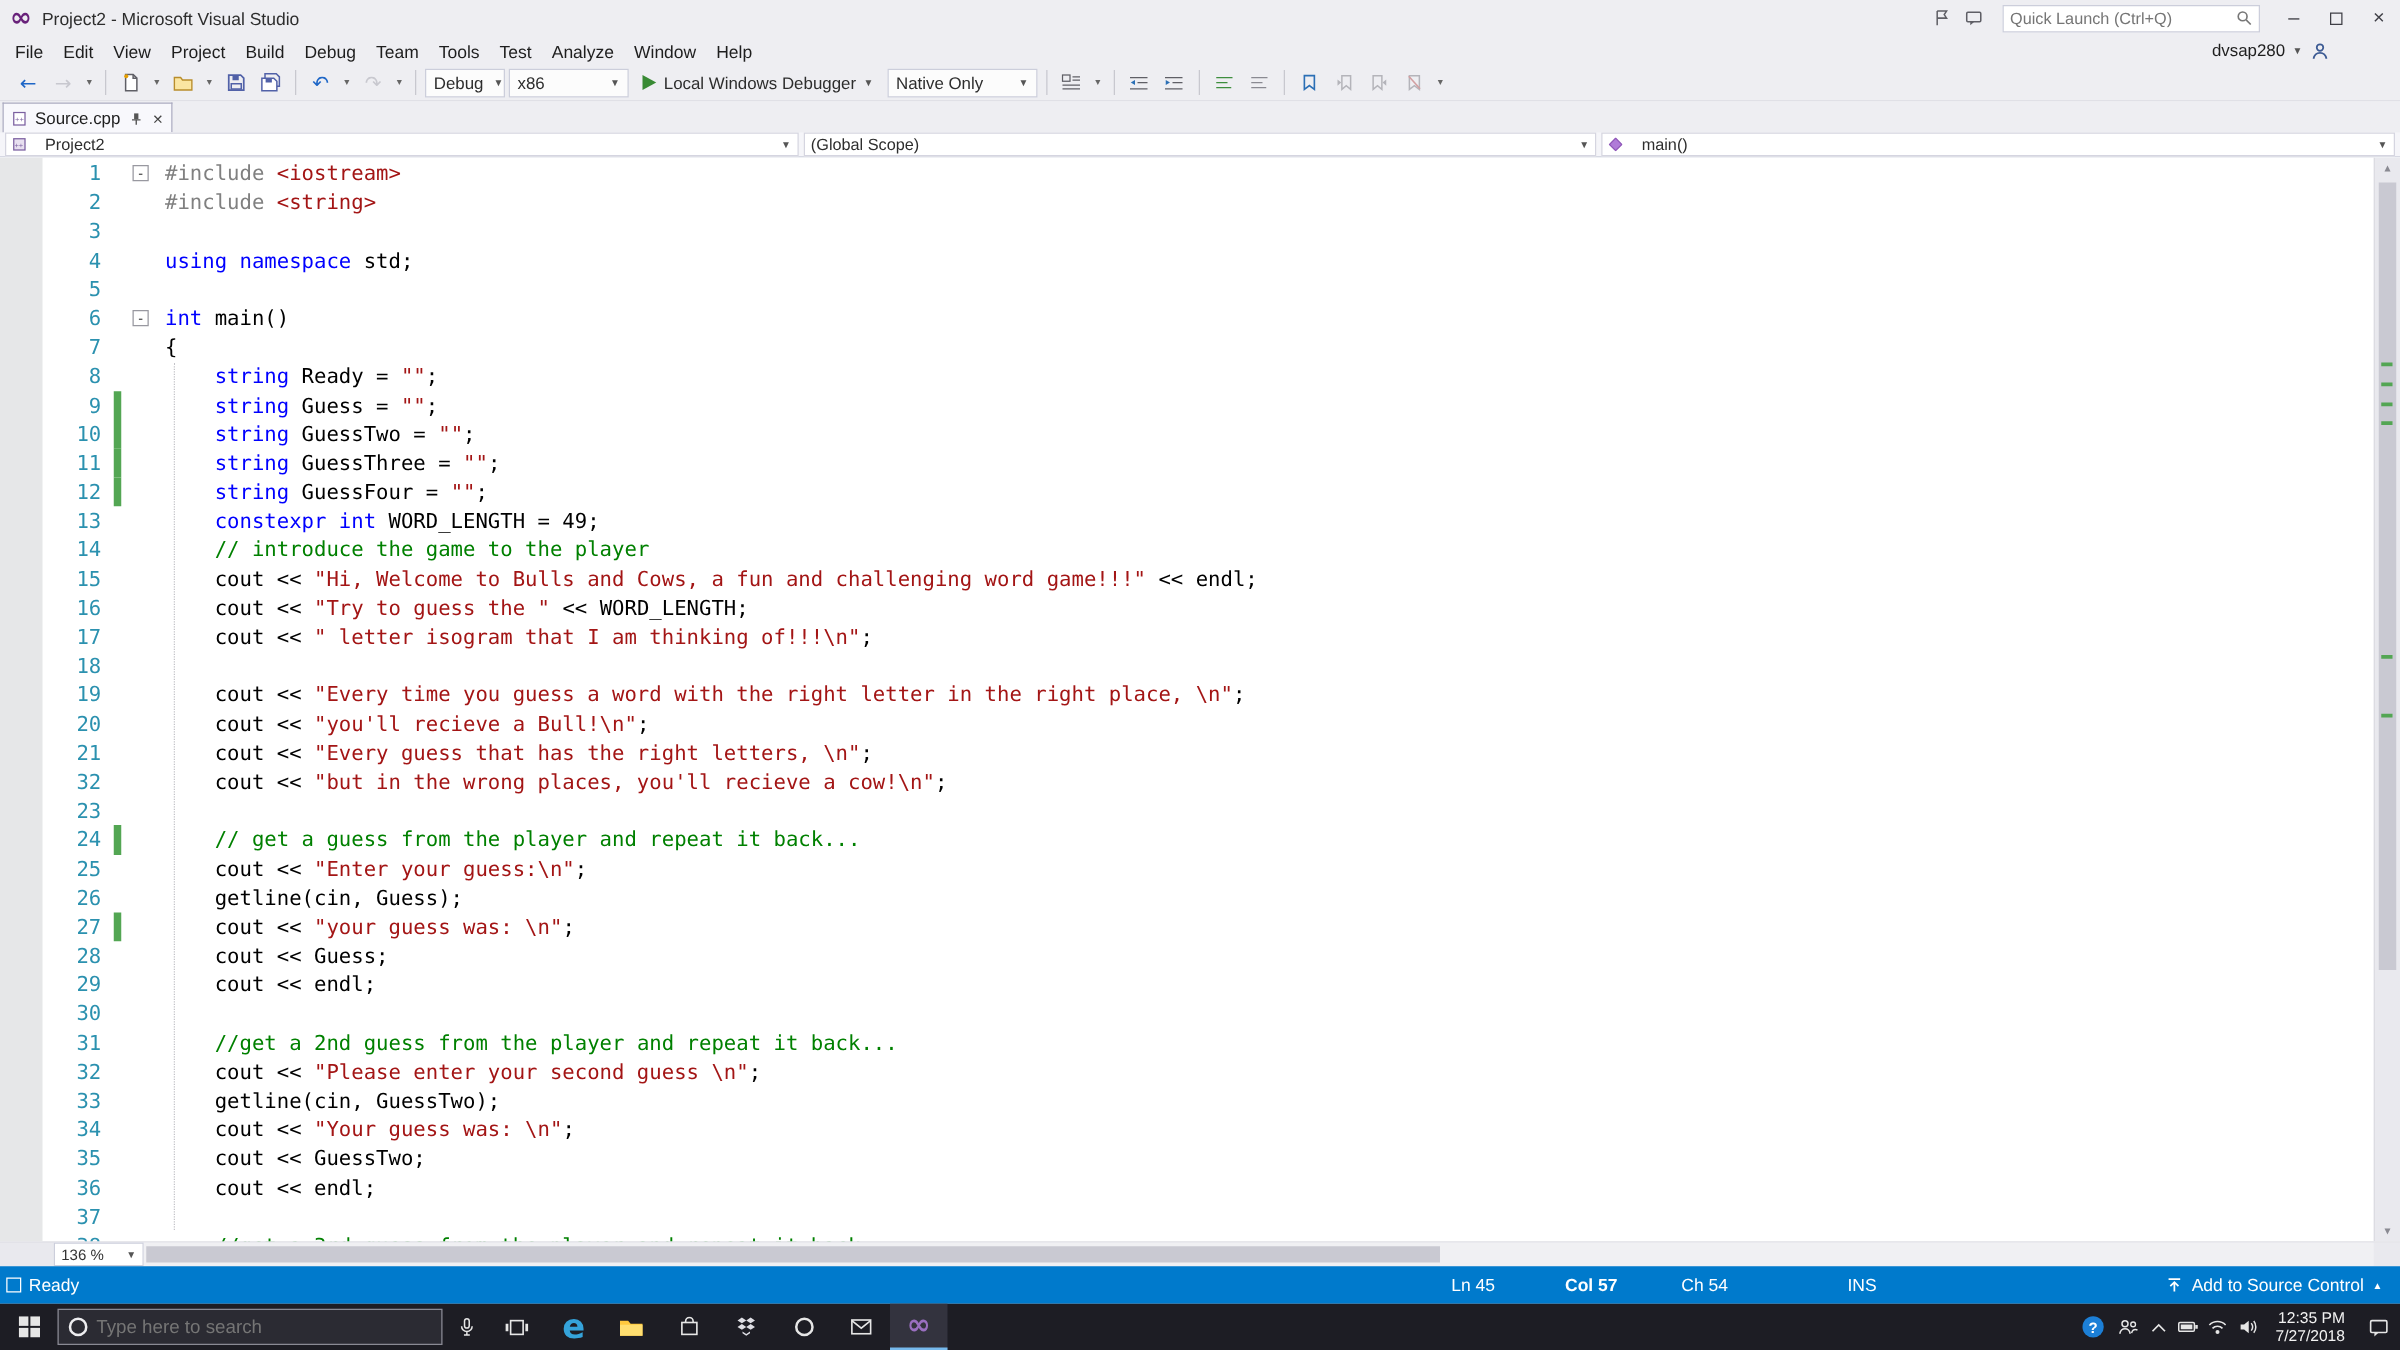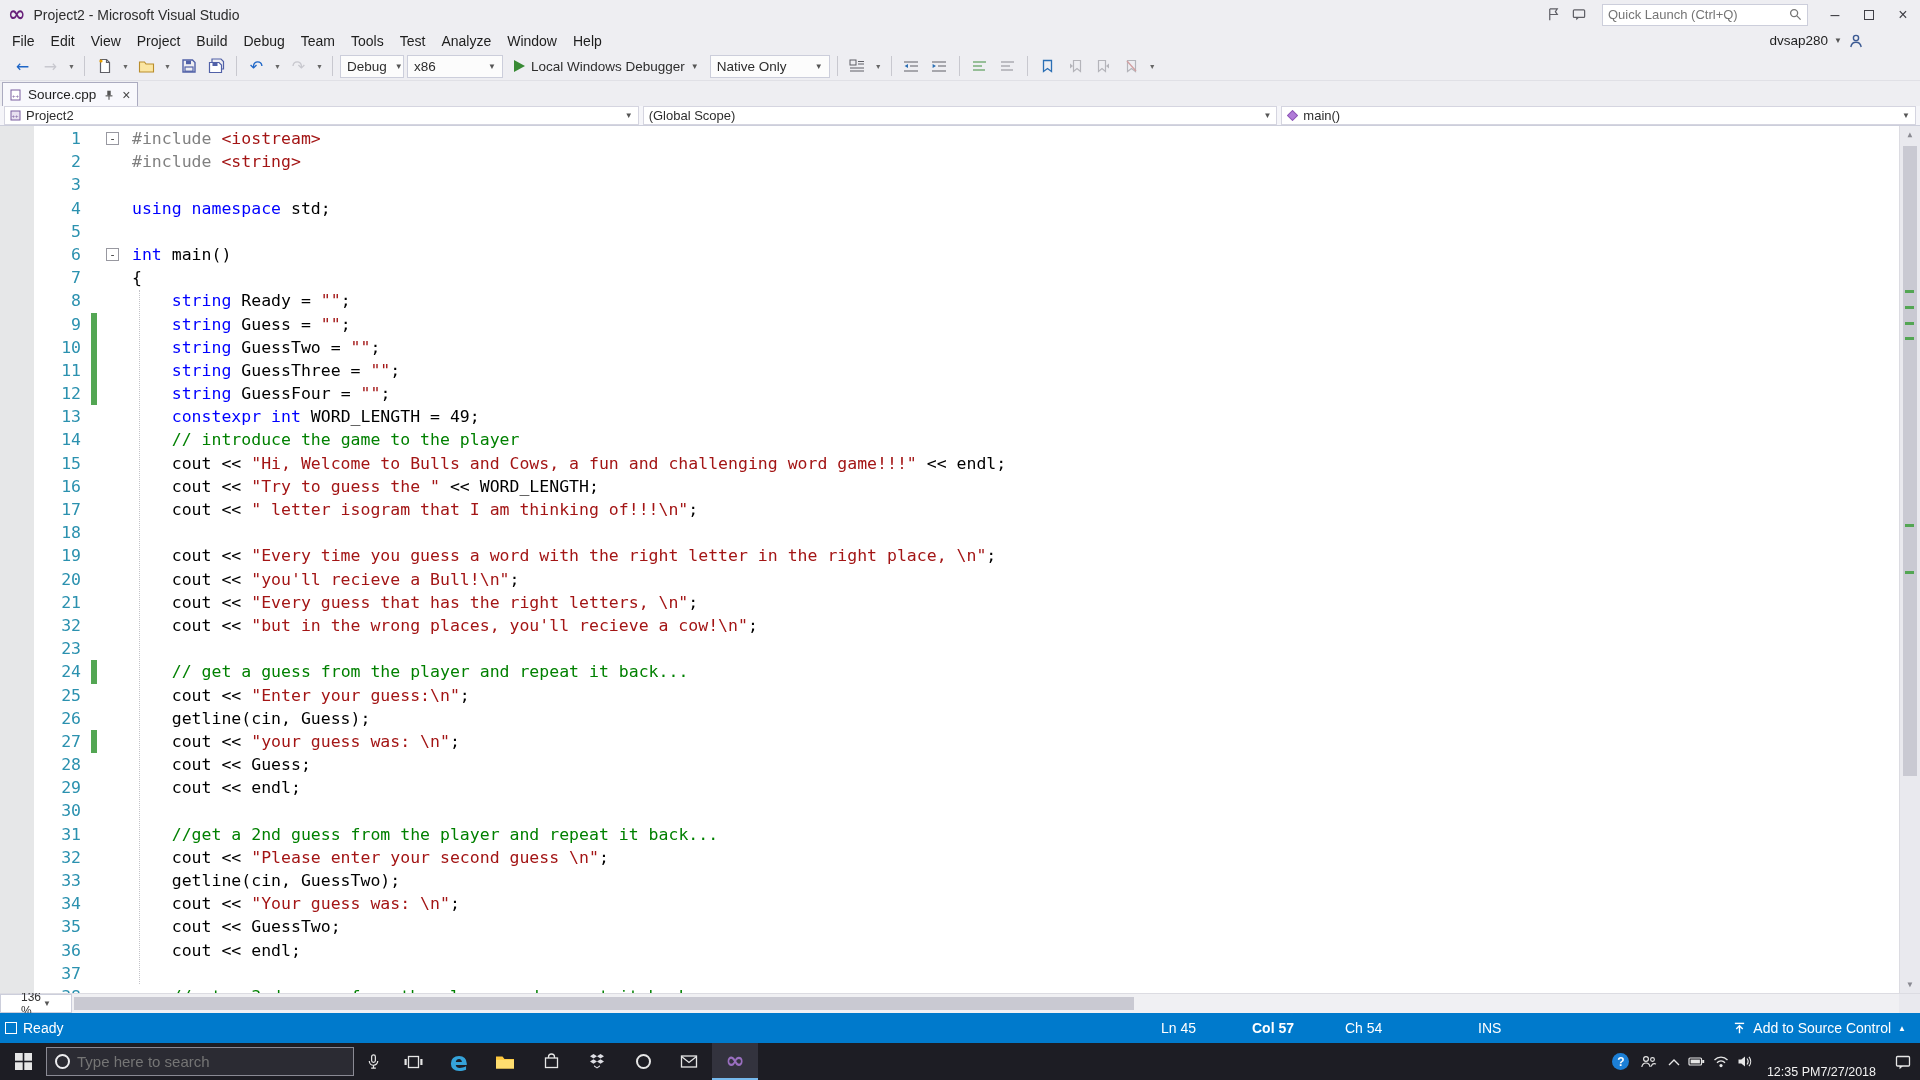--- a/index.html
+++ b/index.html
@@ -42,21 +42,21 @@
   .arrow-glyph{font-family:"DejaVu Sans",sans-serif;font-size:16px;color:#1E66C7;}
   .arrow-glyph.gray{color:#9B9BA5;}
 
   
   .tabrow{height:25px;background:#EEEEF2;display:flex;align-items:flex-end;padding-left:2px;flex:none;}
   .tab{height:24px;background:#F8F8FC;border:1px solid #ABABC0;border-bottom:none;display:flex;align-items:center;gap:7px;padding:0 7px;font-size:13.5px;color:#1E1E1E;}
   .tab-close{font-size:14px;color:#444;line-height:1;}
 
   
   .navrow{height:20px;background:#F5F5F9;display:flex;gap:4px;padding:0 4px;flex:none;border-bottom:1px solid #CCCEDB;}
-  .navcombo{flex:1;height:19px;background:#FFFFFF;border:1px solid #D5D5E0;display:flex;align-items:center;gap:5px;padding:0 5px;font-size:13px;color:#2D2D2D;}
+  .navcombo{flex:1;height:19px;background:#FFFFFF;border:1px solid #D5D5E0;display:flex;align-items:center;gap:15px;padding:0 5px;font-size:13px;color:#2D2D2D;}
   .navcombo .chev{margin-left:auto;}
   .mini-ico{width:11px;height:11px;display:inline-block;flex:none;}
 
   
   .editor{flex:1;background:#fff;position:relative;overflow:hidden;font-family:"DejaVu Sans Mono","Liberation Mono",monospace;}
   .glyph-margin{position:absolute;left:0;top:0;bottom:0;width:34px;background:#E6E7E8;}
   .code-lines{position:absolute;left:0;top:1px;right:21px;bottom:0;}
   .line{display:flex;height:23.2px;line-height:23.2px;font-size:16.5px;white-space:pre;}
   .ln{width:56px;margin-left:34px;text-align:right;padding-right:9px;color:var(--linenum);flex:none;}
   .chg{width:12px;flex:none;position:relative;}
@@ -69,41 +69,41 @@
   .indent-guide{position:absolute;width:0;border-left:1px dotted #C3C3C8;}
 
   .vscroll{position:absolute;right:0;top:0;bottom:0;width:21px;background:#E9E9EE;border-left:1px solid #DCDCE2;}
   .sb-arrow{height:17px;display:flex;align-items:center;justify-content:center;color:#8A8A92;font-size:8px;}
   .sb-arrow.bottom{position:absolute;bottom:0;left:0;right:0;}
   .sb-thumb{position:absolute;left:3px;right:3px;top:20px;height:630px;background:#C9C9D2;}
   .sbtick{position:absolute;left:5px;width:9px;height:3px;background:var(--changebar);}
 
   
   .zoomrow{height:20px;background:#E9E9EE;display:flex;align-items:stretch;flex:none;border-top:1px solid #DCDCE2;}
-  .zoom{width:72px;background:#FFF;border:1px solid #CCCEDB;display:flex;align-items:center;justify-content:space-between;padding:0 20px;font-size:12px;color:#333;font-family:"Liberation Sans",sans-serif;}
+  .zoom{width:72px;background:#FFF;border:1px solid #CCCEDB;display:flex;align-items:center;justify-content:space-between;padding:0 5px;font-size:12px;color:#333;font-family:"Liberation Sans",sans-serif;margin-left:43px;}
   .hscroll{flex:1;position:relative;background:#F0F0F3;}
   .hthumb{position:absolute;left:2px;top:3px;bottom:3px;width:58%;background:#C9C9D2;}
   .sb-corner{width:21px;background:#E9E9EE;}
 
   
   .statusbar{height:30px;background:var(--accent);color:#fff;display:flex;align-items:center;position:relative;font-size:14px;flex:none;}
   .sb-item{position:absolute;top:0;height:30px;display:flex;align-items:center;}
   .bg-tasks{width:12px;height:12px;border:1.5px solid #fff;margin:0 6px 0 5px;}
 
   
   .taskbar{height:37px;background:#1D1D24;display:flex;align-items:center;position:relative;flex:none;}
   .tk-btn{width:46px;height:37px;display:flex;align-items:center;justify-content:center;}
   .tk-btn.active{background:#33333E;border-bottom:2px solid #76B9ED;}
   .tk-search{width:308px;height:29px;background:#2B2B33;border:1px solid #8A8A94;display:flex;align-items:center;gap:7px;padding:0 8px;margin-right:2px;}
   .tk-search input{flex:1;background:transparent;border:none;outline:none;color:#C3C3CA;font-size:15px;font-family:"Liberation Sans",sans-serif;}
   .cortana-ring{width:15px;height:15px;border:2px solid #EDEDF0;border-radius:50%;flex:none;}
   .tray{position:absolute;right:0;top:0;height:37px;display:flex;align-items:center;}
   .tray-ico{width:28px;height:37px;display:flex;align-items:center;justify-content:center;}
   .help-circle{width:17px;height:17px;border-radius:50%;background:#1C7FD6;color:#fff;font-size:12px;font-weight:bold;display:flex;align-items:center;justify-content:center;}
-  .clock{display:flex;flex-direction:row;align-items:flex-end;justify-content:center;color:#F2F2F2;font-size:12.5px;line-height:15px;padding:0 10px;height:37px;}
+  .clock{display:flex;flex-direction:column;align-items:flex-end;justify-content:center;color:#F2F2F2;font-size:12.5px;line-height:15px;padding:0 10px;height:37px;}
   .edge-e{color:#35A3DA;font-size:27px;font-weight:bold;font-family:"DejaVu Sans",sans-serif;line-height:1;}
   .vs-inf{color:#9A6FC0;font-size:23px;font-weight:bold;font-family:"DejaVu Sans",sans-serif;line-height:1;}
   svg{display:block;}
 </style>
 </head>
 <body>
 
 <div class="vs-window">
 
   <div class="titlebar">

